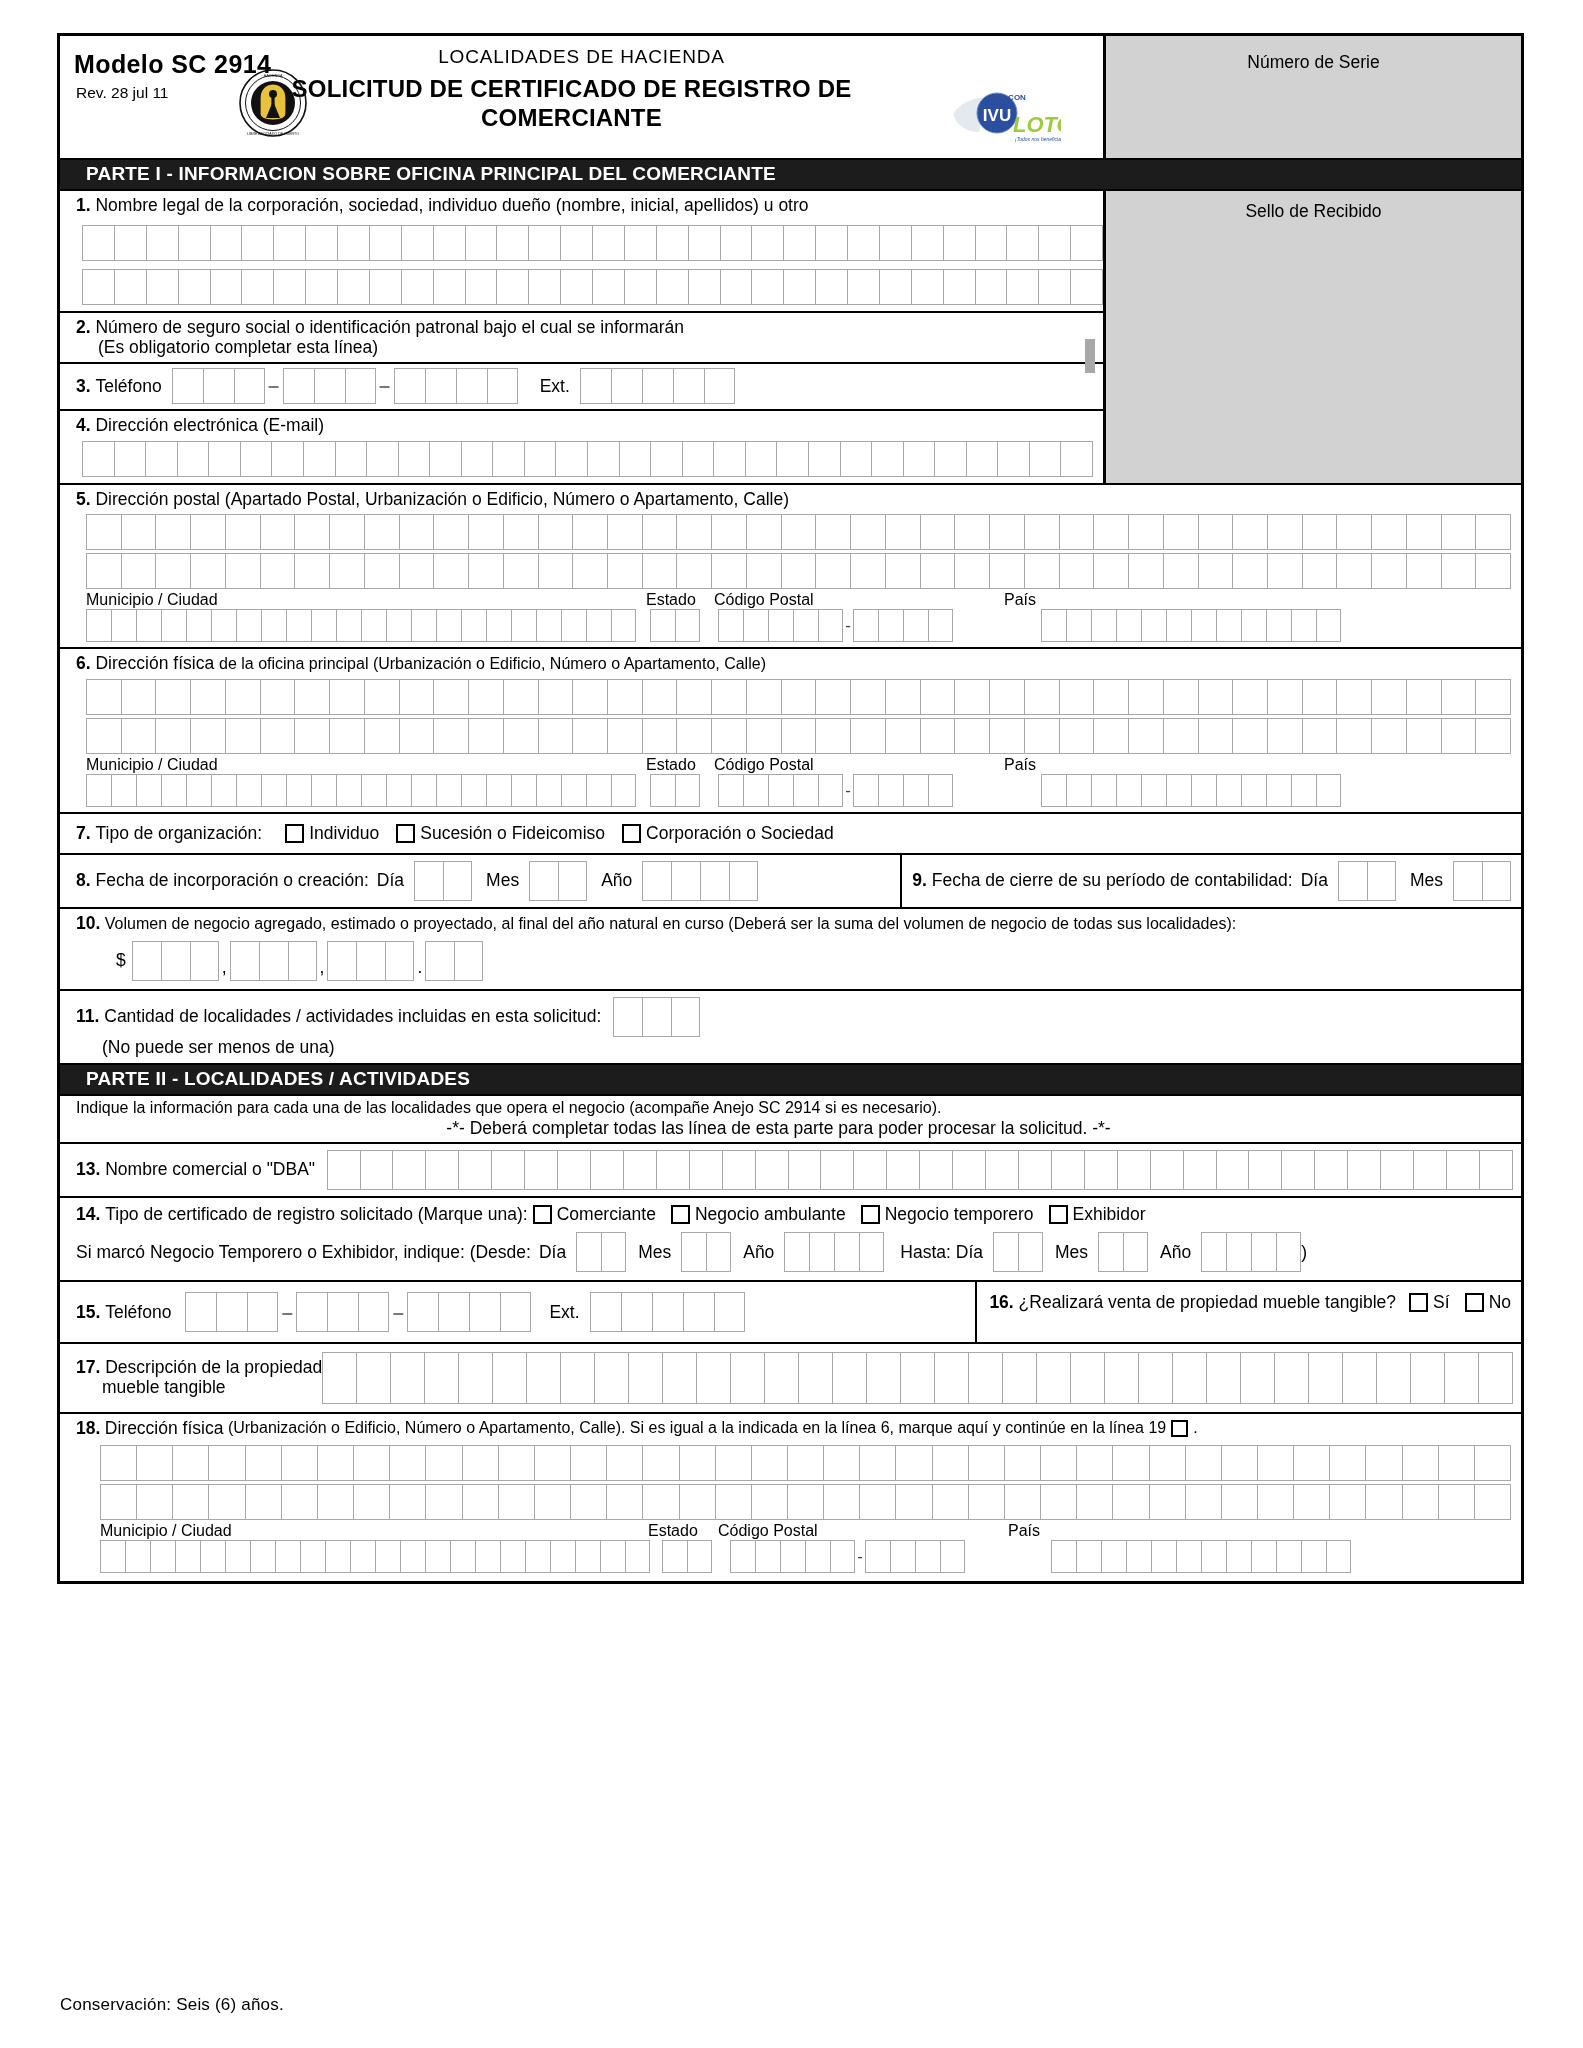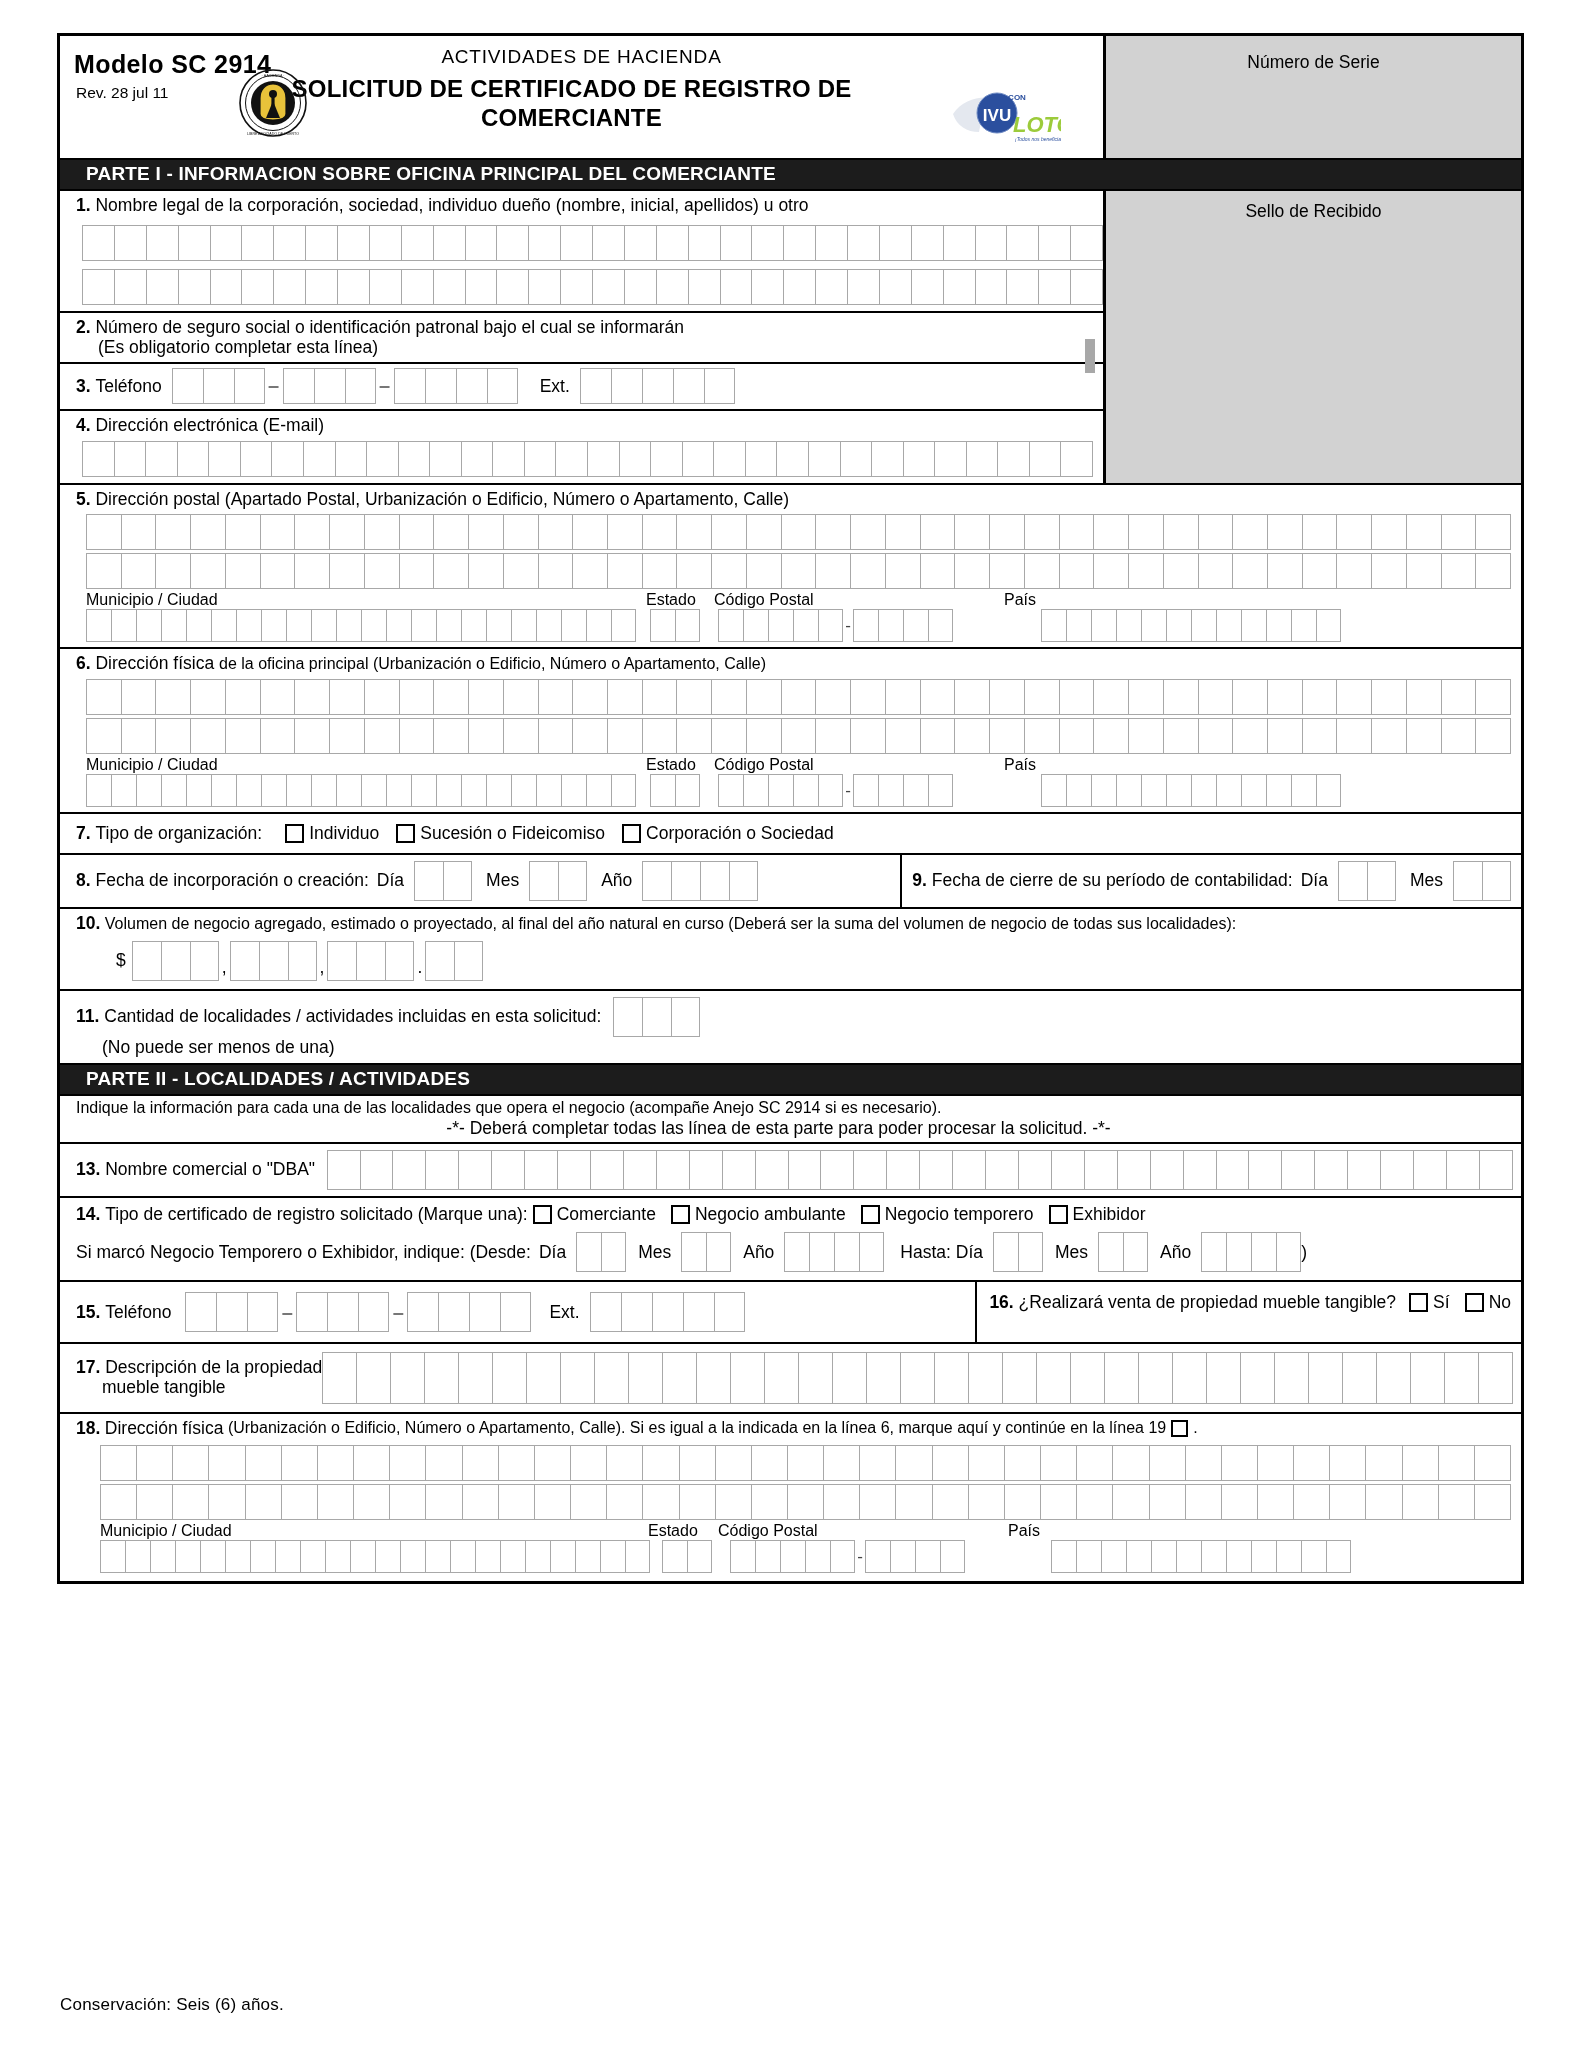--- a/index.html
+++ b/index.html
@@ -137,21 +137,21 @@
           <rect x="33.4" y="28" width="3.2" height="10" fill="#111"></rect>
           <path d="M28 50 L35 33 L42 50 Z" fill="#111"></path>
           <g fill="#111" font-size="3.6" font-family="Liberation Sans, sans-serif">
             <text x="35" y="9" text-anchor="middle">· HACIENDA ·</text>
             <text x="35" y="67" text-anchor="middle">LIBRE ASOCIADO DE PUERTO</text>
           </g>
         </svg>
       </div>
 
       <div class="hdr-center">
-        <div class="l2">ACTIVIDADES  DE  HACIENDA</div>
+        <div class="l2">LOCALIDADES  DE  HACIENDA</div>
         <div class="l3" style="padding:0 170px 0 150px;">SOLICITUD DE CERTIFICADO DE REGISTRO DE COMERCIANTE</div>
       </div>
 
       <div class="ivu">
         <svg viewBox="0 0 110 58" width="110" height="58">
           <path d="M2 26 C14 8 38 6 52 14 C40 18 30 30 28 44 C16 44 6 38 2 26 Z" fill="#e4e8ef"></path>
           <circle cx="46" cy="25" r="20" fill="#2b4f9e"></circle>
           <circle cx="46" cy="25" r="20" fill="none" stroke="#6f8bc4" stroke-width="1"></circle>
           <text x="46" y="33" text-anchor="middle" fill="#fff" font-size="17" font-weight="bold" font-family="Liberation Sans, sans-serif">IVU</text>
           <text x="66" y="12" text-anchor="middle" fill="#2b4f9e" font-size="8" font-weight="bold" font-family="Liberation Sans, sans-serif">CON</text>

